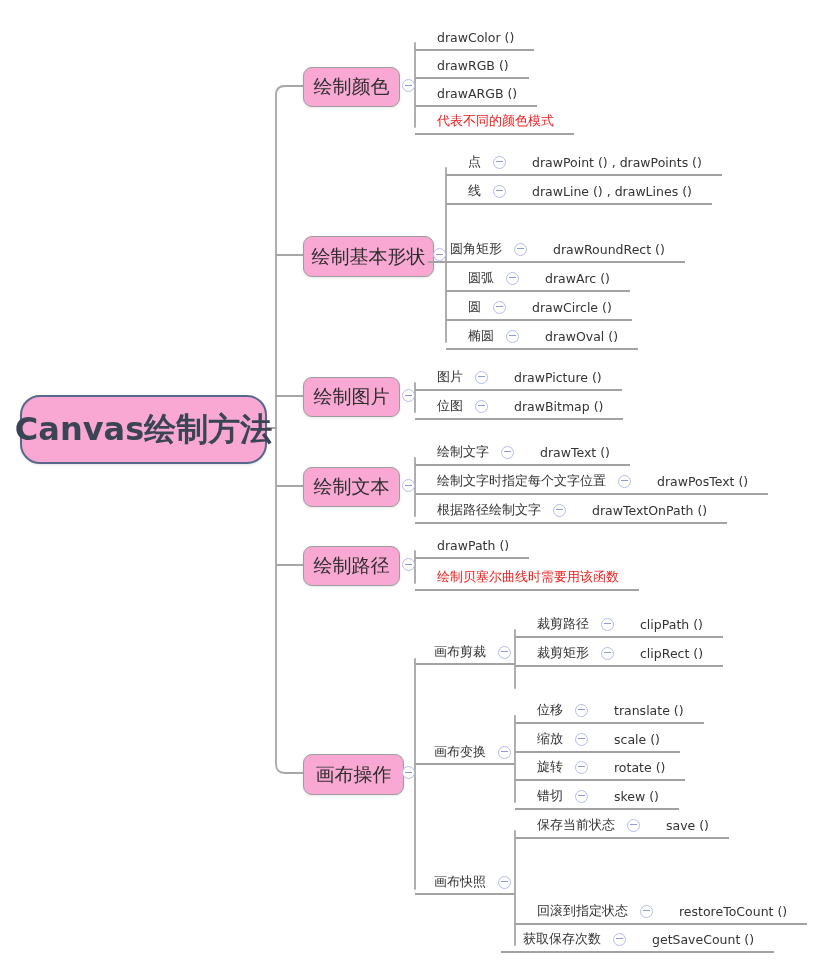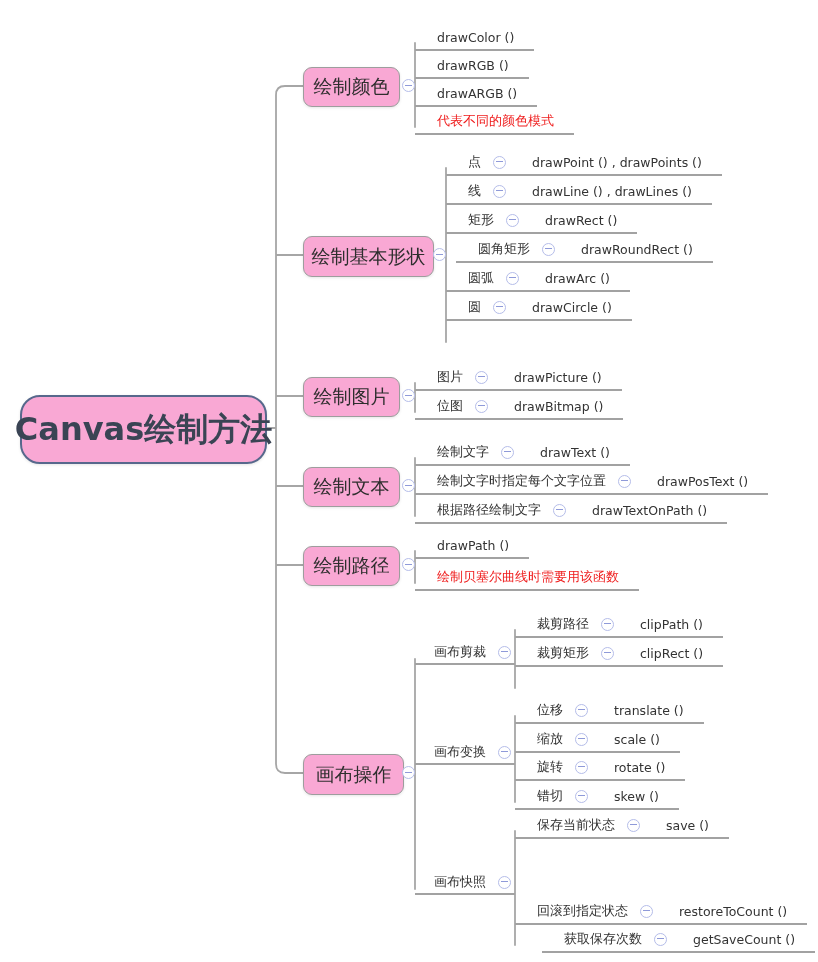--- a/index.html
+++ b/index.html
@@ -100,40 +100,40 @@
   <div class="row" style="left:446px;top:143px">
     <span class="lbl">点</span>
     <span class="micon"></span>
     <span class="mtd">drawPoint () , drawPoints ()</span>
   </div>
   <div class="row" style="left:446px;top:172px">
     <span class="lbl">线</span>
     <span class="micon"></span>
     <span class="mtd">drawLine () , drawLines ()</span>
   </div>
-  <div class="row" style="left:446px;top:201px">
-    <span class="lbl">矩形</span>
-    <span class="micon"></span>
-    <span class="mtd">drawRect ()</span>
-  </div>
-  <div class="row" style="left:456px;top:230px">
+  <div class="row" style="left:428px;top:230px">
     <span class="lbl">圆角矩形</span>
     <span class="micon"></span>
     <span class="mtd">drawRoundRect ()</span>
   </div>
   <div class="row" style="left:446px;top:259px">
     <span class="lbl">圆弧</span>
     <span class="micon"></span>
     <span class="mtd">drawArc ()</span>
   </div>
   <div class="row" style="left:446px;top:288px">
     <span class="lbl">圆</span>
     <span class="micon"></span>
     <span class="mtd">drawCircle ()</span>
   </div>
+  <div class="row" style="left:446px;top:317px">
+    <span class="lbl">椭圆</span>
+    <span class="micon"></span>
+    <span class="mtd">drawOval ()</span>
+  </div>
 
   <div class="row" style="left:415px;top:358px">
     <span class="lbl">图片</span>
     <span class="micon"></span>
     <span class="mtd">drawPicture ()</span>
   </div>
   <div class="row" style="left:415px;top:387px">
     <span class="lbl">位图</span>
     <span class="micon"></span>
     <span class="mtd">drawBitmap ()</span>
@@ -210,19 +210,19 @@
   <div class="row" style="left:515px;top:806px">
     <span class="lbl">保存当前状态</span>
     <span class="micon"></span>
     <span class="mtd">save ()</span>
   </div>
   <div class="row" style="left:515px;top:892px">
     <span class="lbl">回滚到指定状态</span>
     <span class="micon"></span>
     <span class="mtd">restoreToCount ()</span>
   </div>
-  <div class="row" style="left:542px;top:920px">
+  <div class="row" style="left:501px;top:920px">
     <span class="lbl">获取保存次数</span>
     <span class="micon"></span>
     <span class="mtd">getSaveCount ()</span>
   </div>
 
 </div>
 
 </body></html>

